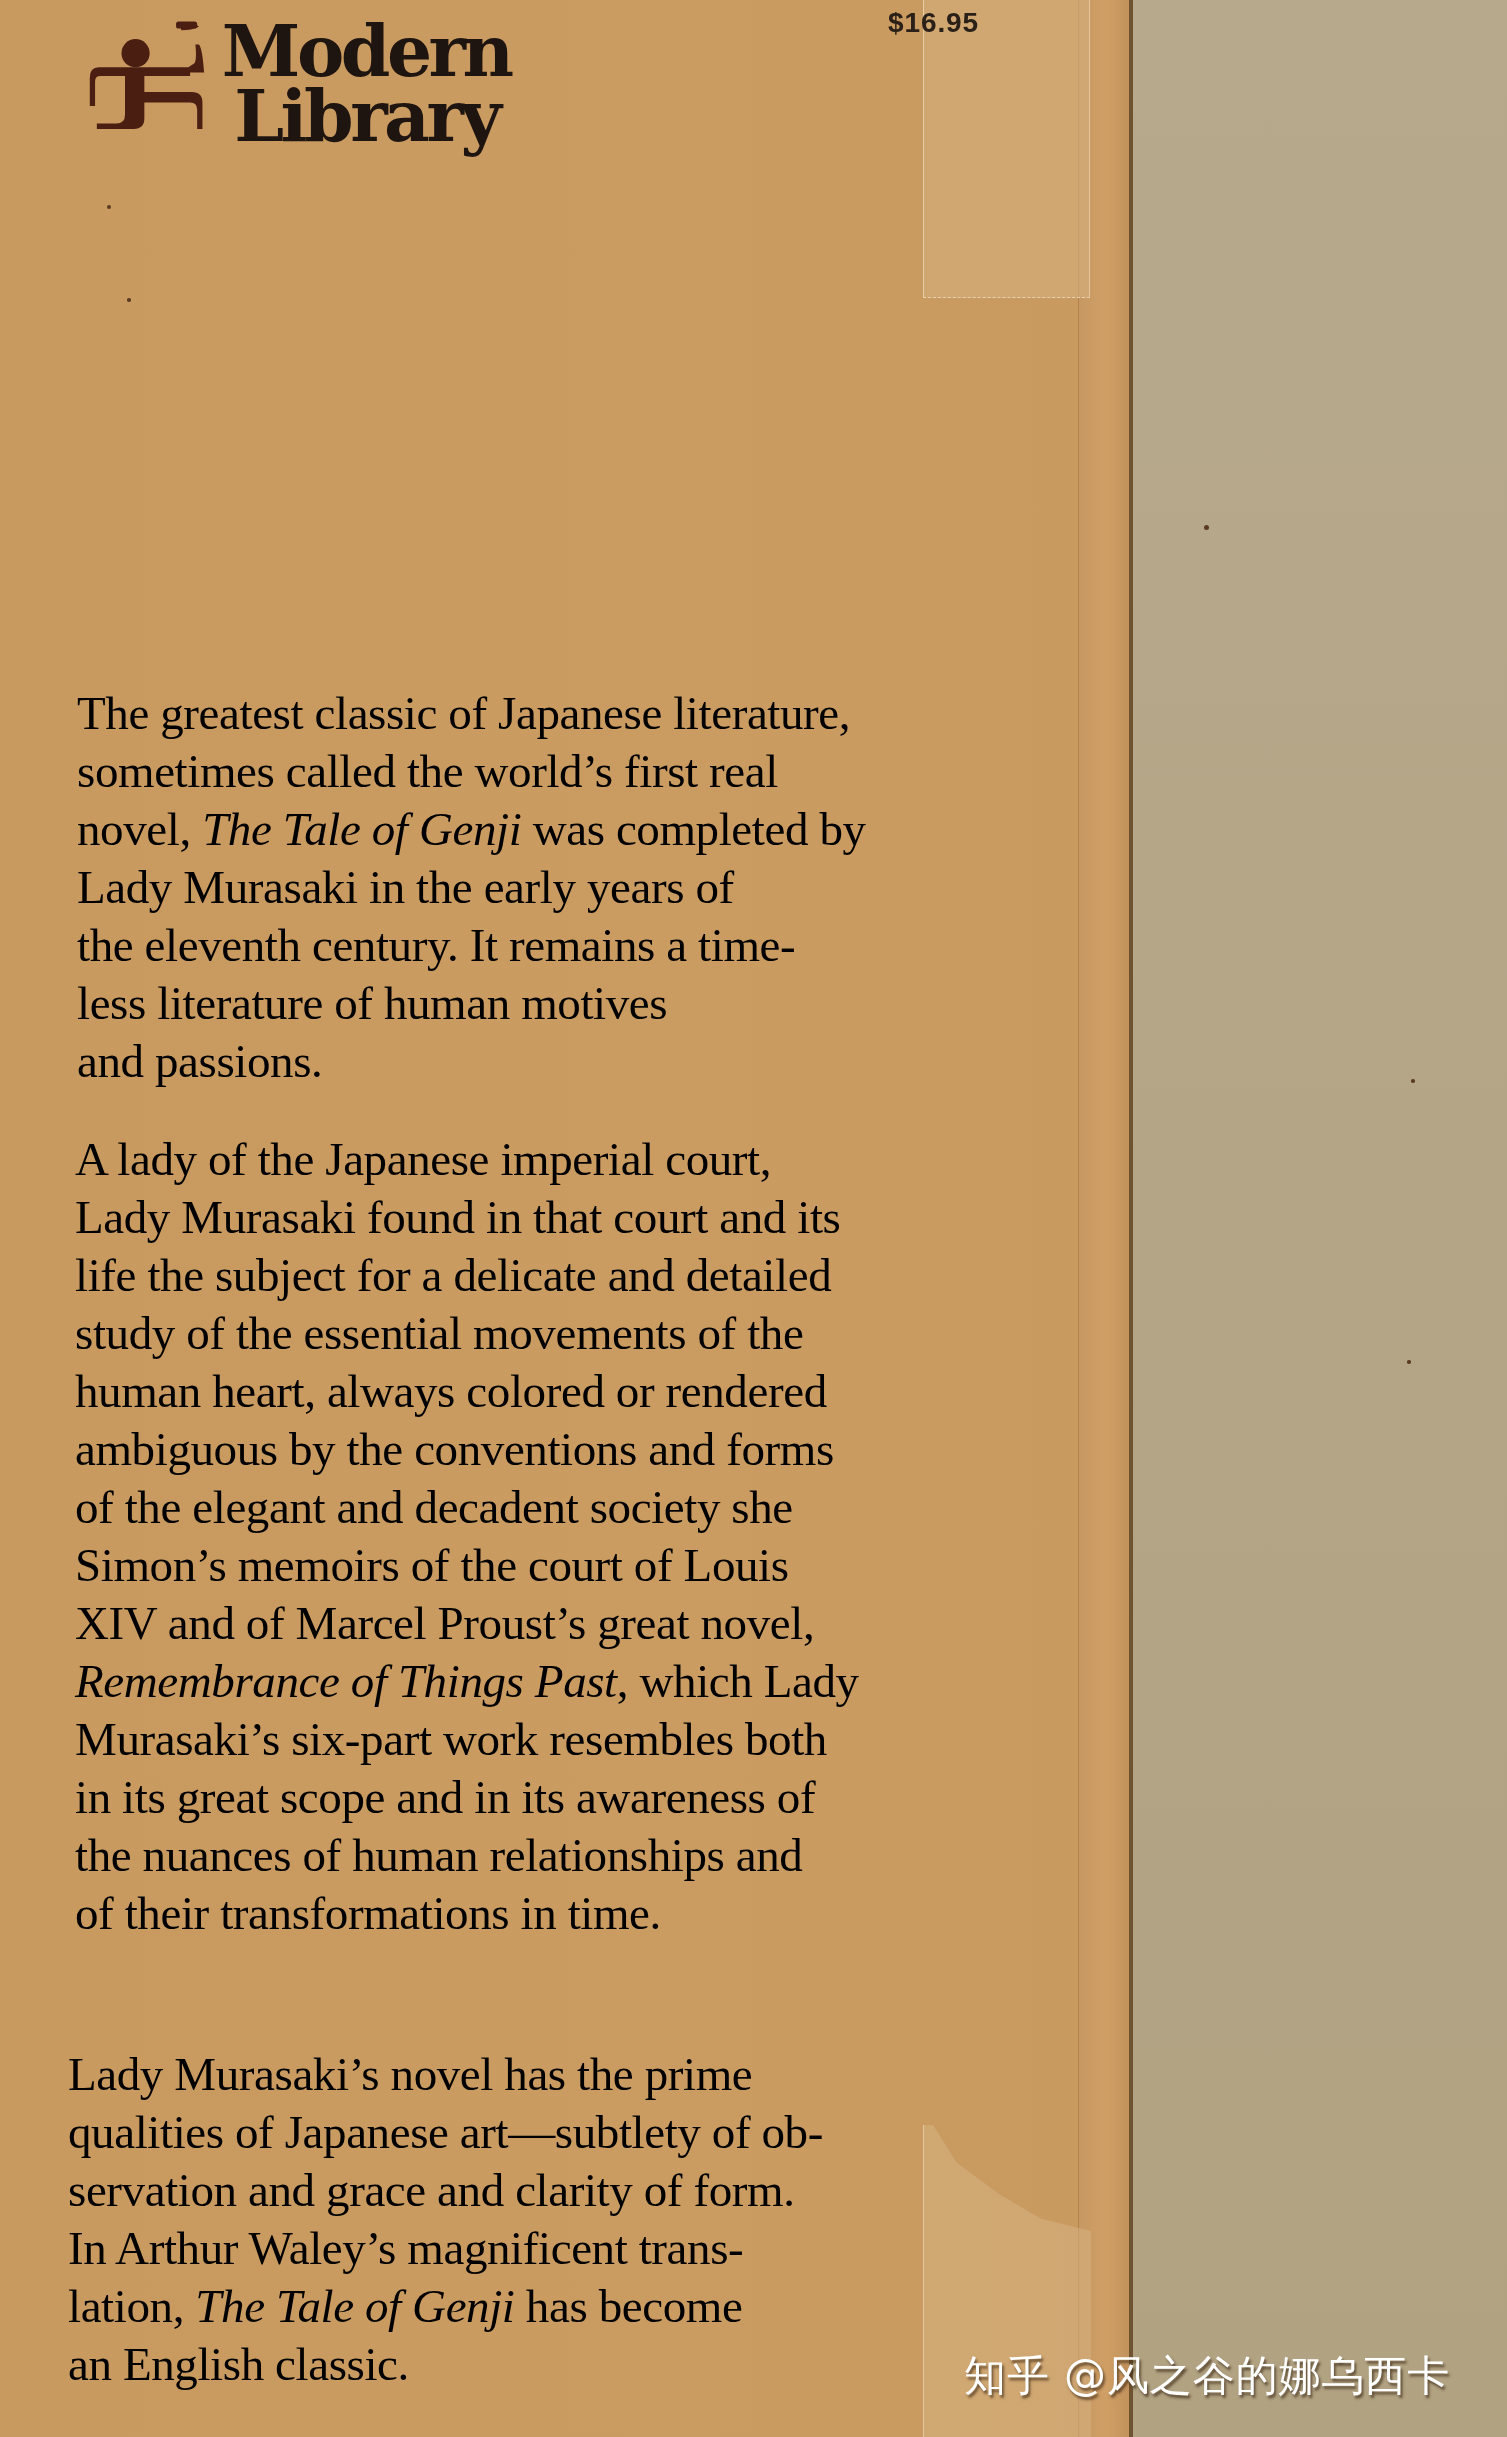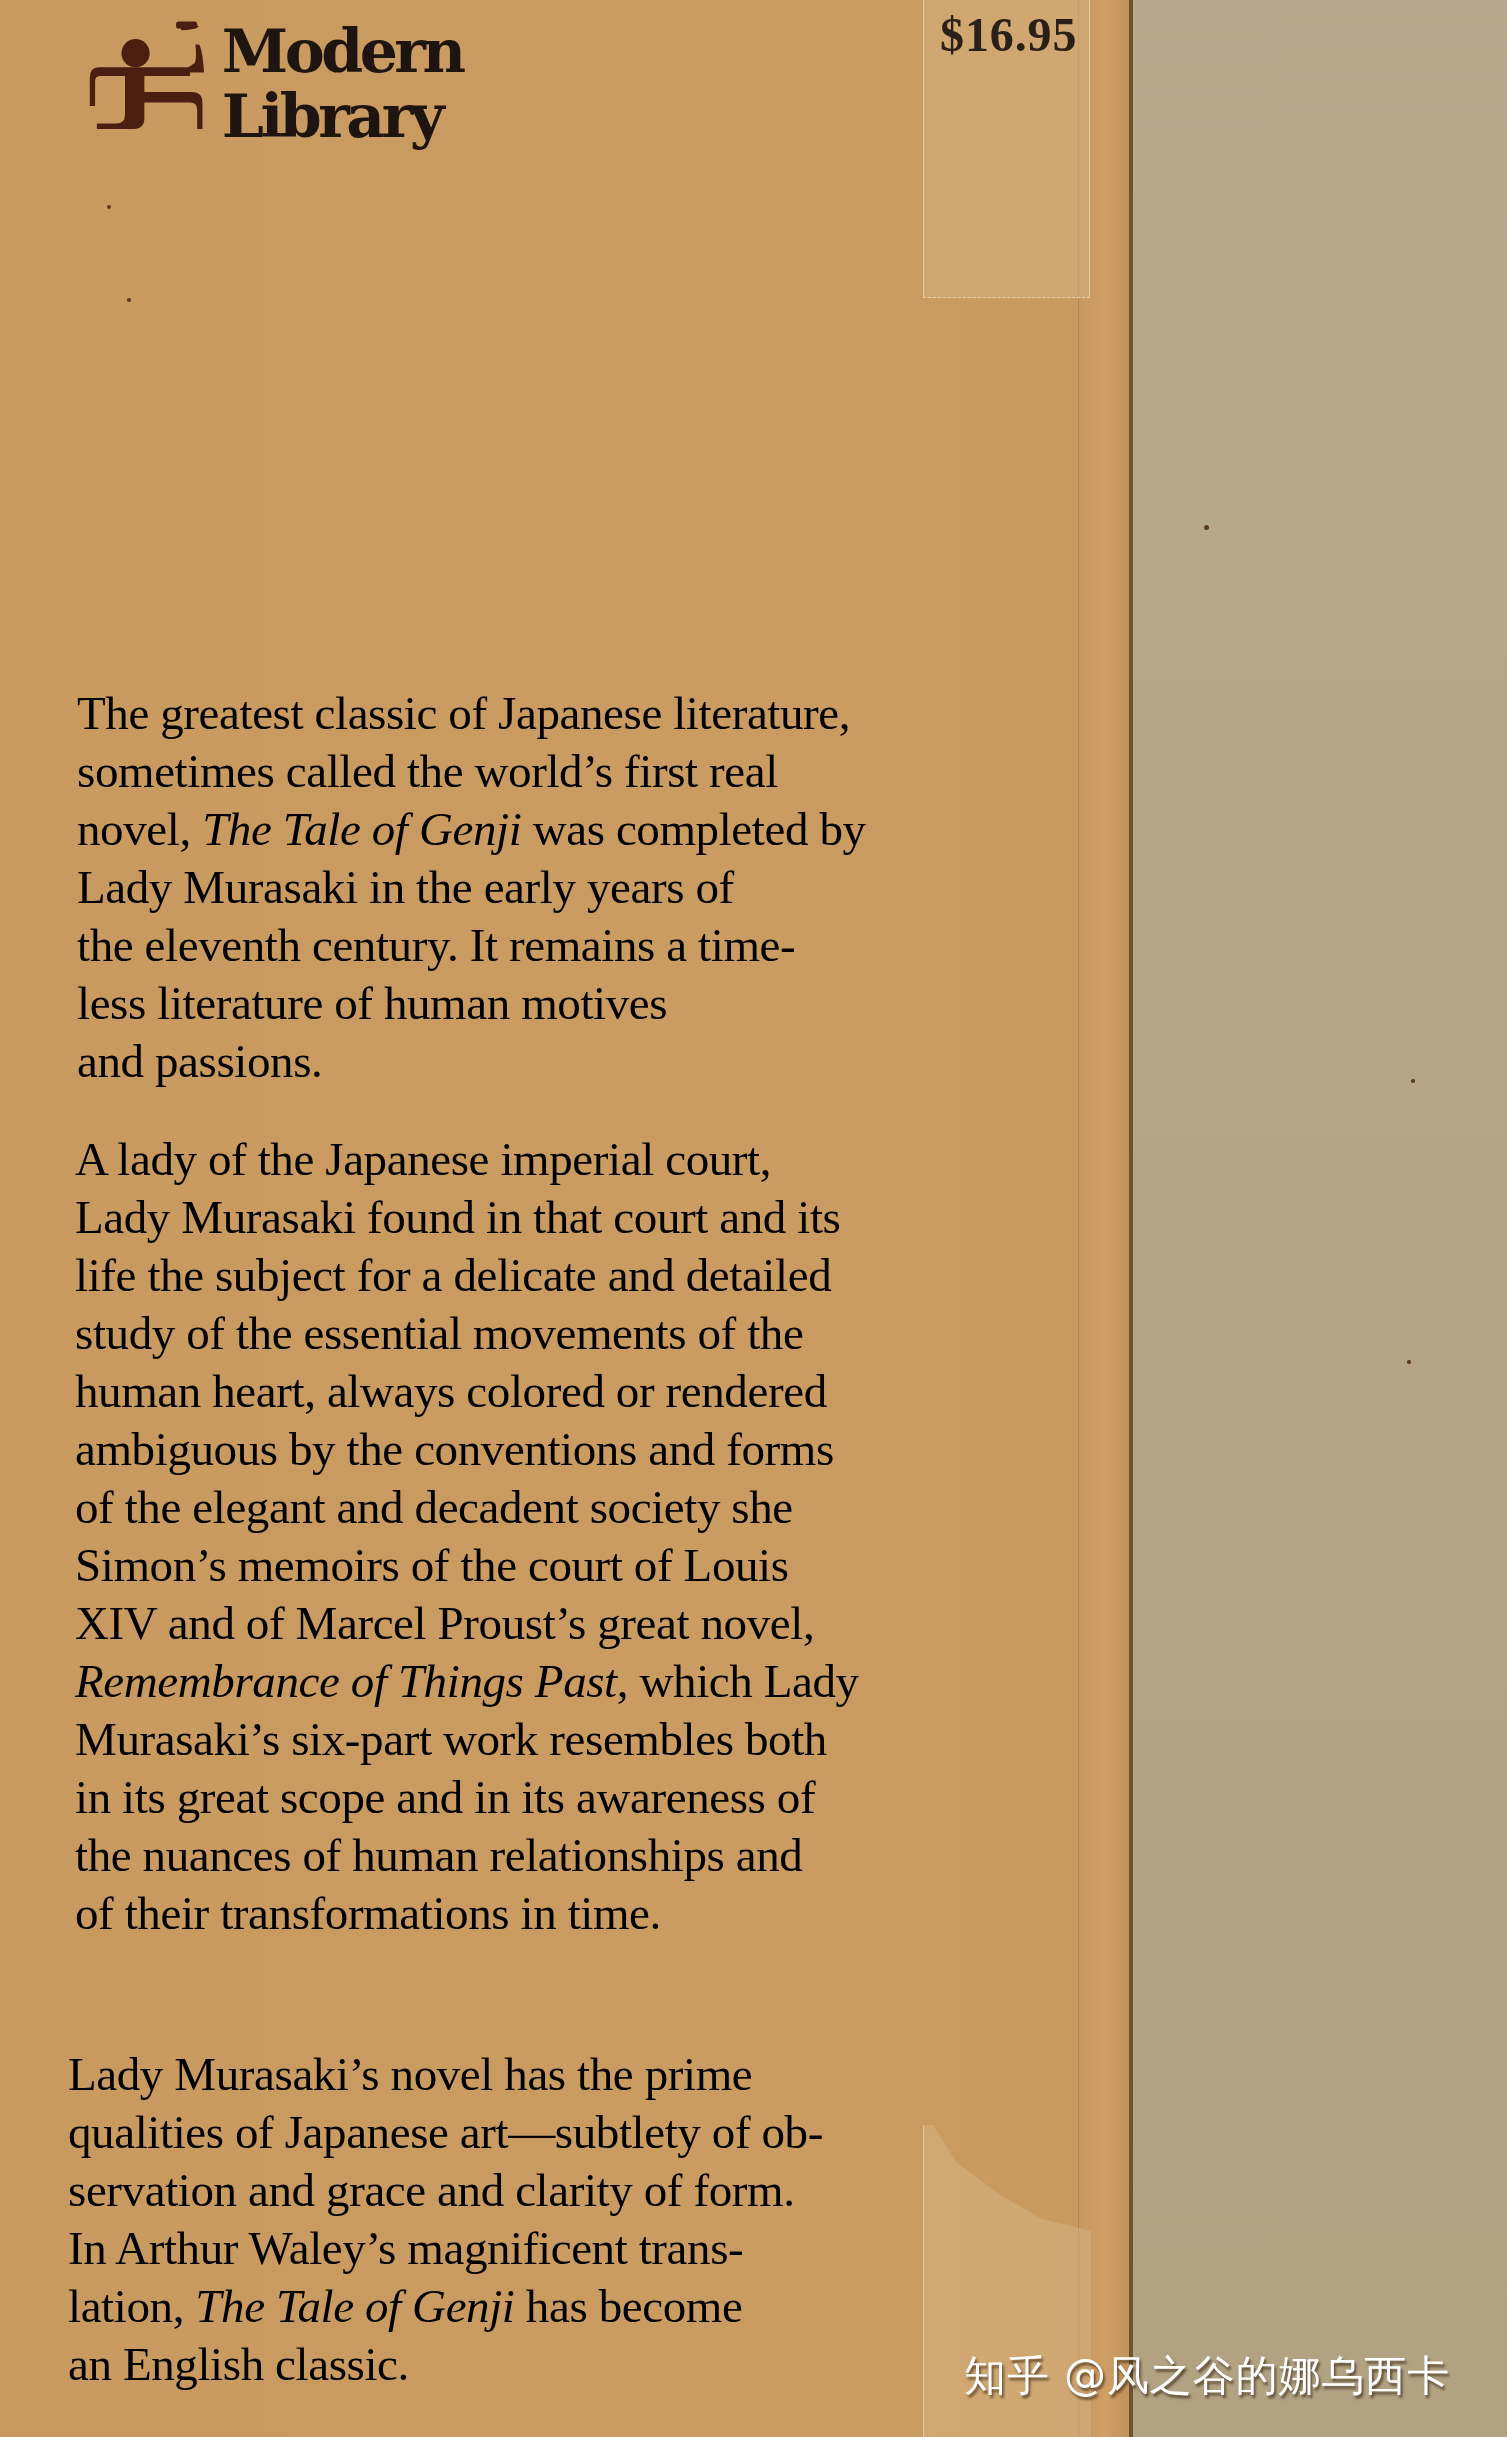--- a/index.html
+++ b/index.html
@@ -37,26 +37,26 @@
     background:rgba(214,178,130,0.55);
     clip-path:polygon(0 0, 6% 0, 20% 12%, 45% 22%, 70% 30%, 100% 34%, 100% 100%, 0 100%);
     border-left:0.9px solid rgba(240,220,190,0.6);
   }
   .logo {
     position:absolute; left:81px; top:17.6px; display:flex; align-items:center;
   }
   .logo-mark { width:132px; height:132px; margin-right:8.8px; }
   .logo-text {
     font-family:"DejaVu Serif", serif; font-weight:bold; color:#1e1410;
-    font-size:60px; line-height:65px; letter-spacing:-3.5px;
+    font-size:71px; line-height:65px; letter-spacing:-3.5px;text-align:center;
   }
   .price {
-    position:absolute; left:940px; top:7px;
-    font-family:Liberation Serif, serif; font-weight:bold;
-    font-size:48px; color:#2a2018; letter-spacing:0.9px;
+    position:absolute; left:888px; top:7px;
+    font-family:Liberation Sans, sans-serif; font-weight:bold;
+    font-size:28px; color:#2a2018; letter-spacing:0.9px;
   }
   .blurb {
     position:absolute; left:77px; width:965px;
     color:#000000; font-size:47px; line-height:58px;
     letter-spacing:-0.4px;
   }
   .blurb .line { display:block; white-space:nowrap; }
   .blurb i { font-style:italic; }
   #para-1 { top:684px; }
   #para-2 { top:1130px; left:75px; }

